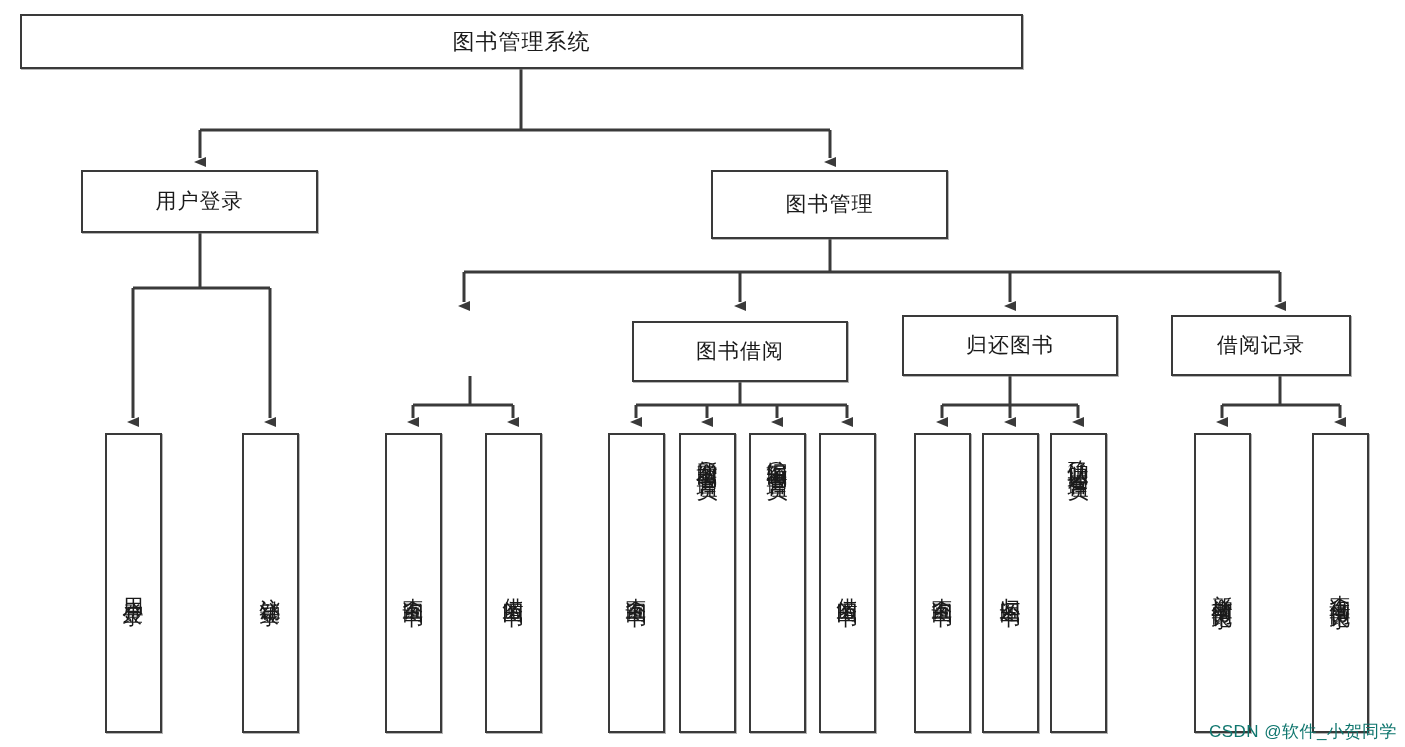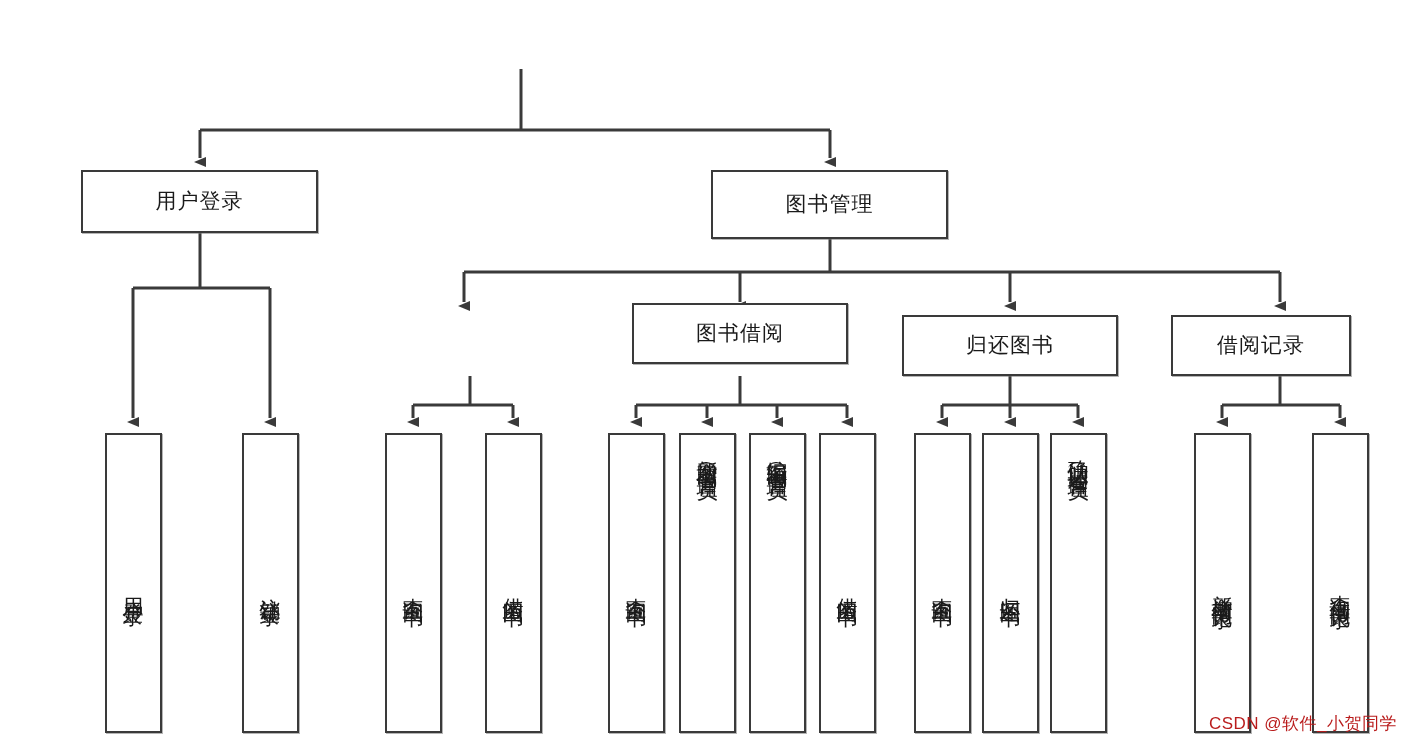--- a/index.html
+++ b/index.html
@@ -63,23 +63,23 @@
     letter-spacing: 3px;
     line-height: 1;
     white-space: nowrap;
   }
   .node.vert.mid .label {
     align-self: center;
   }
   .watermark {
     position: absolute;
     right: 8px;
-    bottom: 12px;
+    bottom: 4px;
     font-size: 17px;
-    color: #b91c1c;
+    color: #0f766e;
     letter-spacing: 0.5px;
     white-space: nowrap;
     user-select: none;
     text-align: right;
   }
 </style>
 </head>
 <body>
 
 <div id="canvas">
@@ -127,31 +127,34 @@
       <path d="M1010,405 L1010,418" marker-end="url(#arrow)"></path>
       <path d="M1078,405 L1078,418" marker-end="url(#arrow)"></path>
 
       <path d="M1280,376 L1280,405"></path>
       <path d="M1222,405 L1340,405"></path>
       <path d="M1222,405 L1222,418" marker-end="url(#arrow)"></path>
       <path d="M1340,405 L1340,418" marker-end="url(#arrow)"></path>
     </g>
   </svg>
 
+  <div class="node horiz root" style="left:20px; top:14px; width:1003px; height:55px;">
+    <span class="label">图书管理系统</span>
+  </div>
 
   <div class="node horiz" style="left:81px; top:170px; width:237px; height:63px;">
     <span class="label">用户登录</span>
   </div>
 
   <div class="node horiz" style="left:711px; top:170px; width:237px; height:69px;">
     <span class="label">图书管理</span>
   </div>
 
 
-  <div class="node horiz" style="left:632px; top:303px; width:216px; height:61px;">
+  <div class="node horiz" style="left:632px; top:321px; width:216px; height:61px;">
     <span class="label">图书借阅</span>
   </div>
 
   <div class="node horiz" style="left:902px; top:315px; width:216px; height:61px;">
     <span class="label">归还图书</span>
   </div>
 
   <div class="node horiz" style="left:1171px; top:315px; width:180px; height:61px;">
     <span class="label">借阅记录</span>
   </div>

